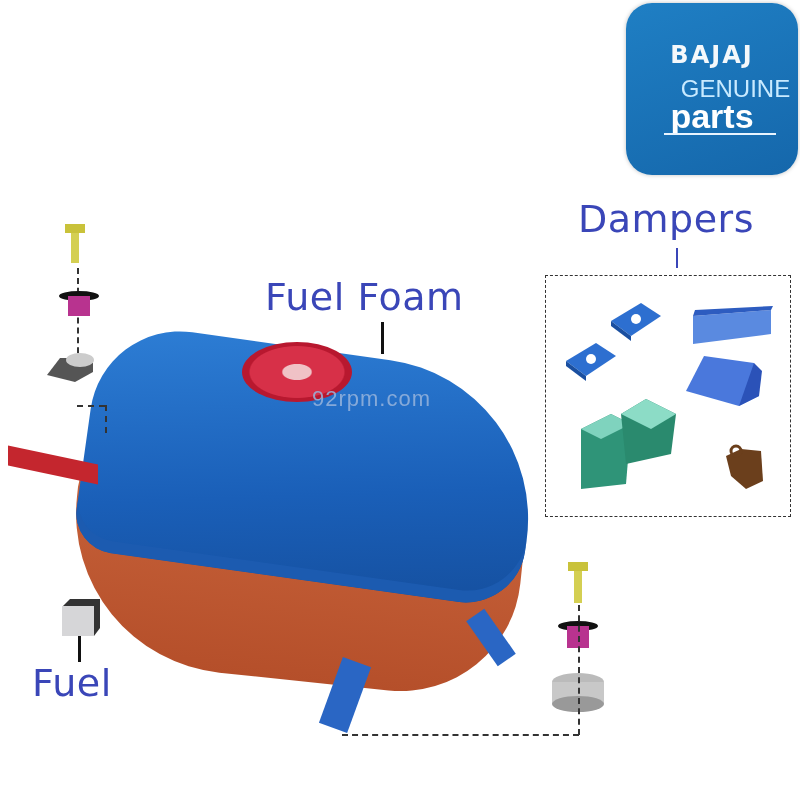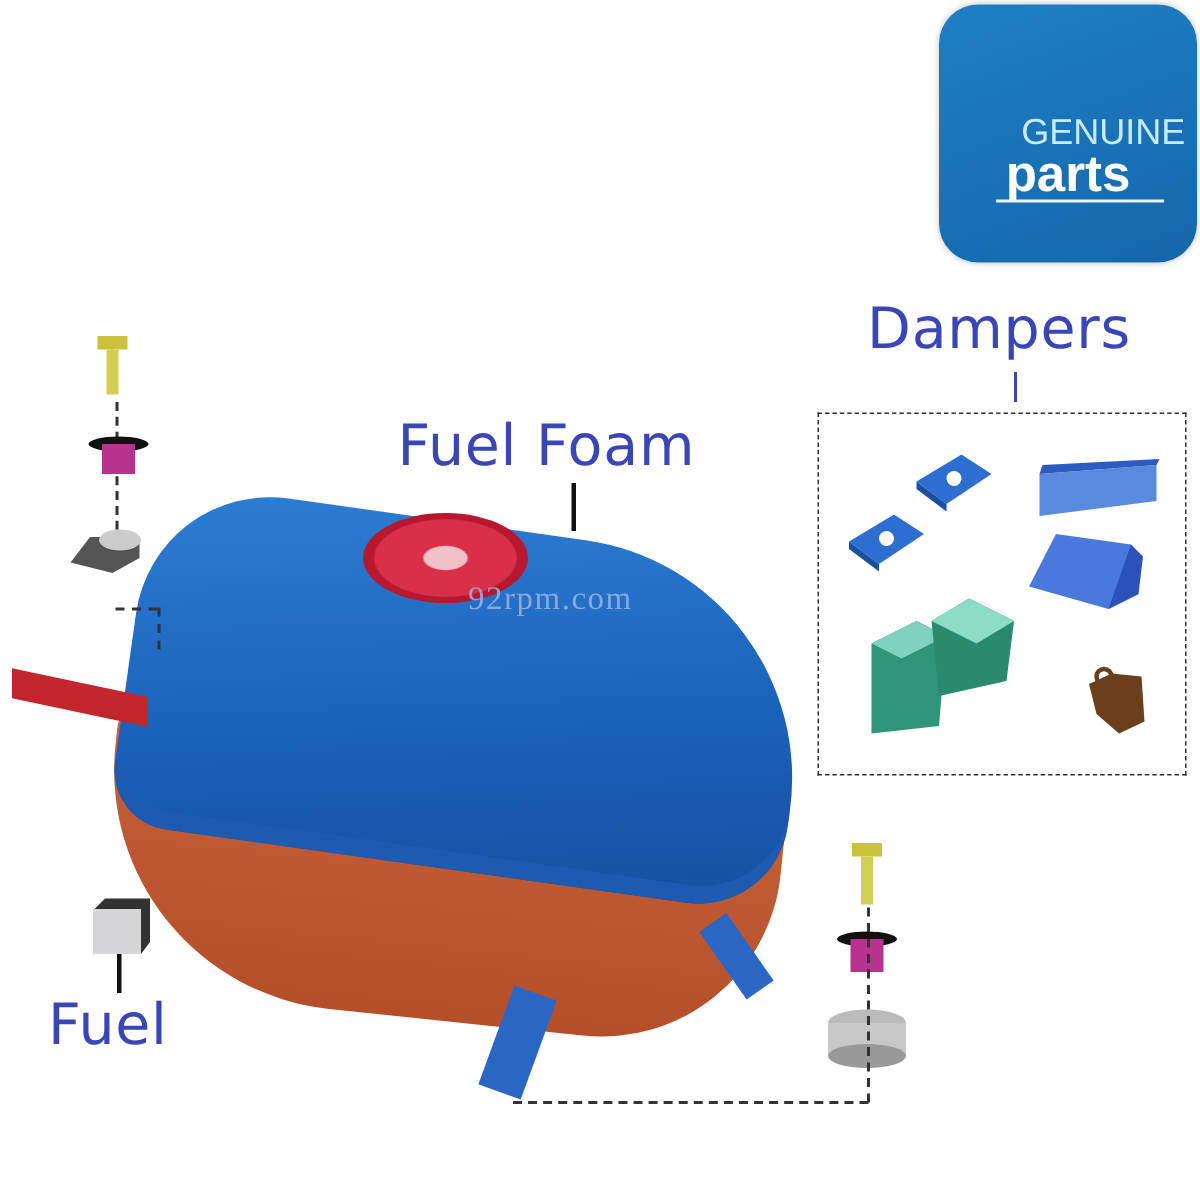--- a/index.html
+++ b/index.html
@@ -16,26 +16,27 @@
   .logo .p{position:absolute;top:94px;left:0;right:0;font-family:"Liberation Sans",sans-serif;font-weight:bold;font-size:34px;color:#fff;}
   .logo .u{position:absolute;top:130px;left:38px;width:112px;height:2px;background:#e8f4ff;}
   
   .dbox{position:absolute;left:545px;top:275px;width:244px;height:240px;border:1.5px dashed #333;}
   
   .tank-bottom{position:absolute;left:70px;top:470px;width:450px;height:210px;background:linear-gradient(180deg,#c9643c,#b54f2a);border-radius:40px 40px 120px 160px;transform:rotate(6deg);}
   .tank-top{position:absolute;left:85px;top:350px;width:450px;height:230px;background:linear-gradient(170deg,#2e7fd6,#1a5fb8 60%,#154f9e);border-radius:90px 160px 60px 40px;transform:rotate(8deg);box-shadow:inset 0 -12px 0 #1c5bb0;}
   .cap{position:absolute;left:242px;top:342px;width:110px;height:60px;border-radius:50%;background:radial-gradient(ellipse at center,#f0c2c6 0 18%,#d73048 20% 60%,#b8182f 62%);}
   .bracket-red{position:absolute;left:8px;top:455px;width:90px;height:20px;background:#c4262e;transform:skewY(12deg);}
   .leg{position:absolute;background:#2a66c4;}
-  .watermark{position:absolute;left:312px;top:386px;font-family:Liberation Serif, serif;font-size:22px;color:rgba(150,180,220,0.85);letter-spacing:1px;}
+  .watermark{position:absolute;left:312px;top:386px;font-family:Liberation Sans, sans-serif;font-size:22px;color:rgba(150,180,220,0.85);letter-spacing:1px;}
 </style>
 </head>
 <body>
 
 <div class="logo">
+  <div class="b">BAJAJ</div>
   <div class="g">GENUINE</div>
   <div class="p">parts</div>
   <div class="u"></div>
 </div>
 
 <div class="label" style="left:578px;top:200px;">Dampers</div>
 <div class="solid-v" style="left:676px;top:248px;height:20px;width:2px;background:#3a46b8;"></div>
 <div class="dbox">
 
   <svg class="abs" style="left:60px;top:25px" width="60" height="40">

